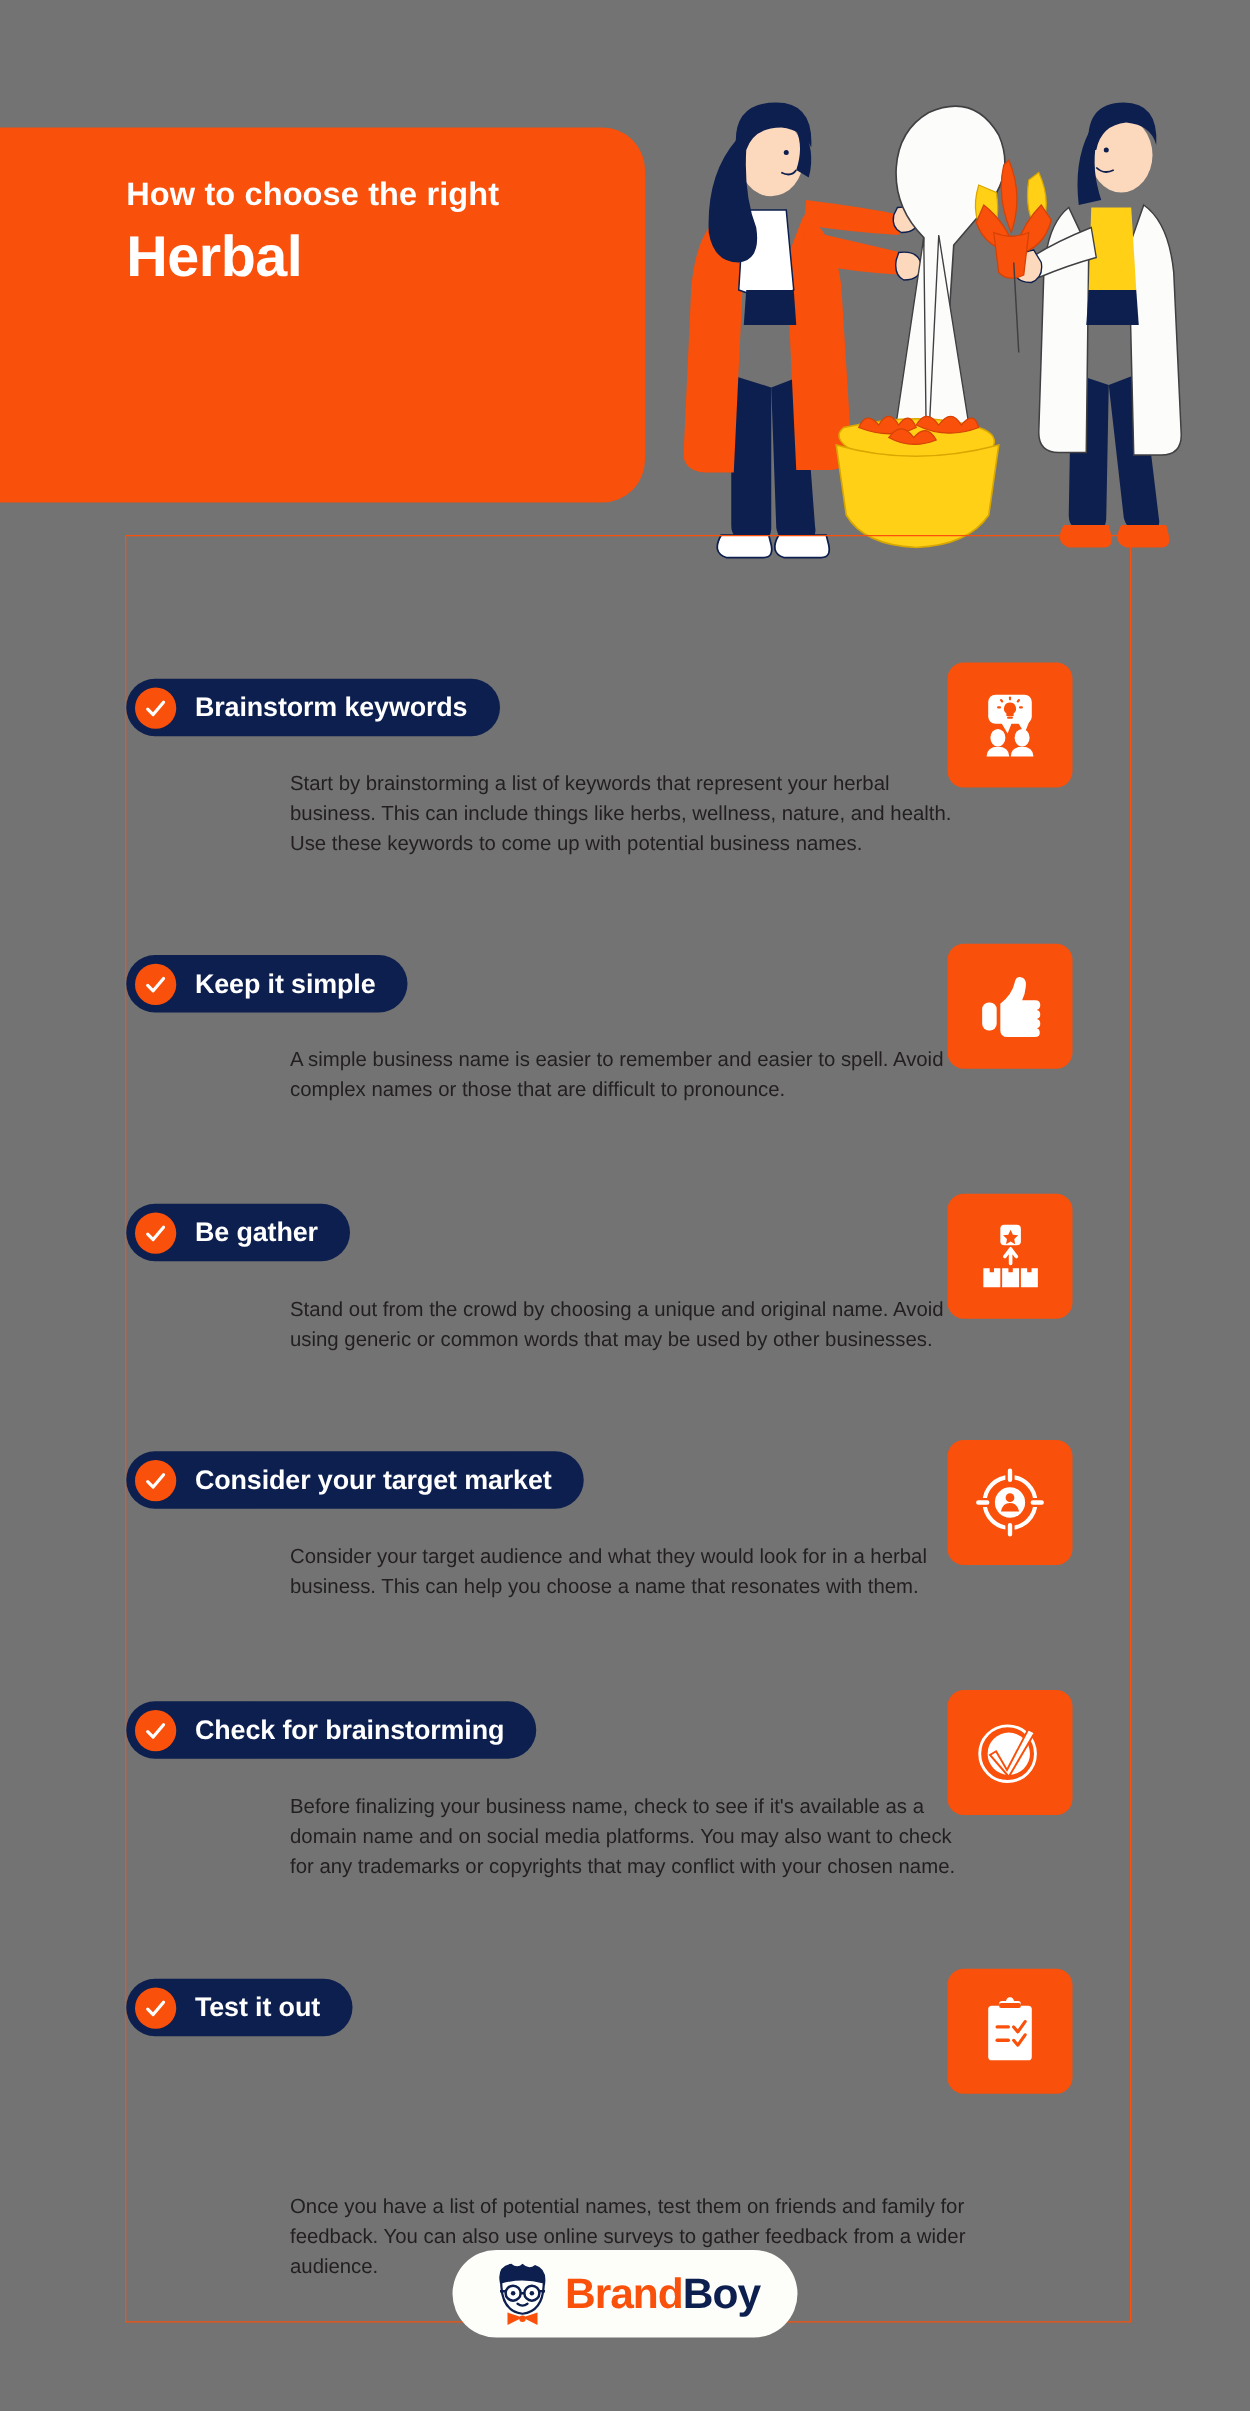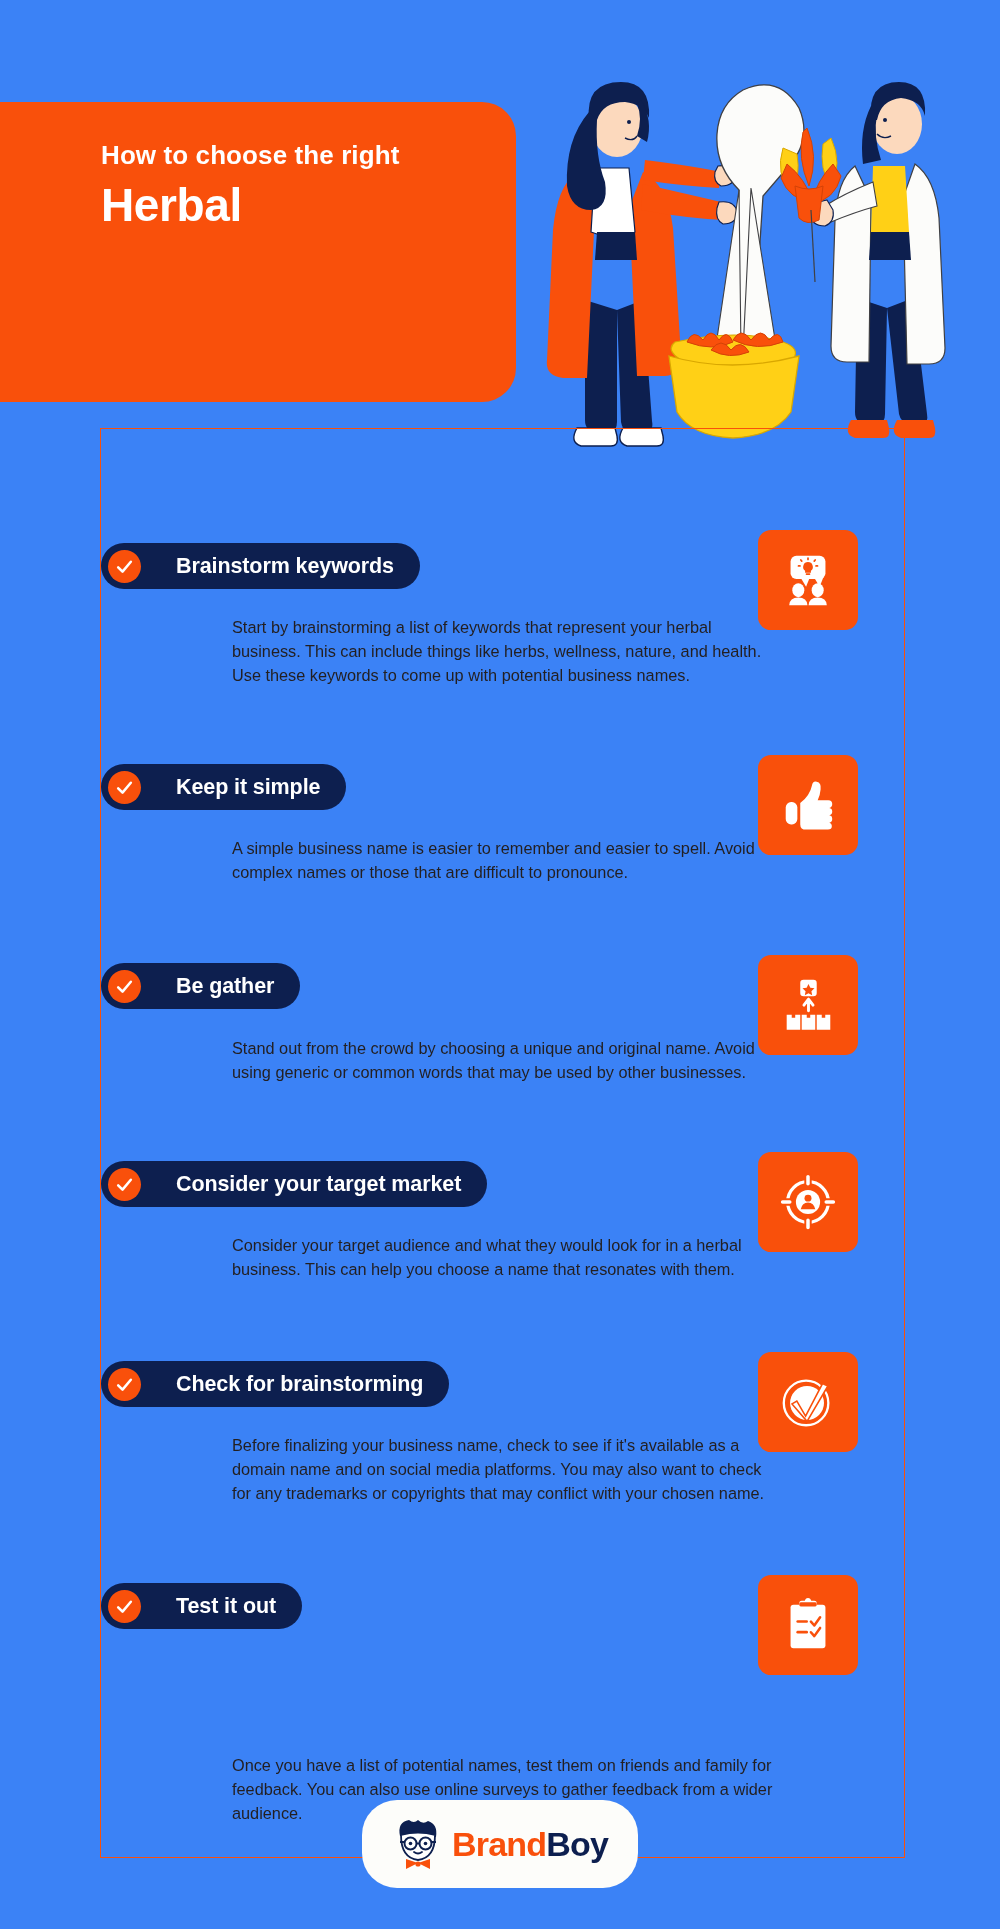--- a/index.html
+++ b/index.html
@@ -2,21 +2,21 @@
 <html><head>
 <meta charset="utf-8">
 <style>
   * { box-sizing: border-box; margin: 0; padding: 0; }
   html, body {
     width: 1000px; height: 1929px;
     background: #f2f2ec;
     font-family: "Liberation Sans", sans-serif;
     overflow: hidden;
   }
-  #page { position: relative; width: 1000px; height: 1929px; background: #3b82f6; }
+  #page { position: relative; width: 1000px; height: 1929px; background: #737373; }
 
   
   .header-band {
     position: absolute; left: 0; top: 102px;
     width: 516px; height: 300px;
     background: #f9500b;
     border-top-right-radius: 34px;
     border-bottom-right-radius: 34px;
   }
   .kicker {
@@ -53,40 +53,40 @@
   }
   .tick {
     width: 33px; height: 33px; border-radius: 50%;
     background: #f9500b; flex: 0 0 33px;
     display: flex; align-items: center; justify-content: center;
     margin-right: 15px;
   }
   .tick svg { width: 19px; height: 19px; display: block; }
   .badge-label {
     color: #ffffff; font-size: 21.5px; font-weight: bold;
-    white-space: nowrap; letter-spacing: -.1px; margin-left: 20px;
+    white-space: nowrap; letter-spacing: -.1px;
   }
   .body-text {
     position: absolute; left: 186px; width: 545px;
     font-size: 16.3px; line-height: 1.48; color: #231f20; margin-left: 46px;
   }
 
   
   .tile {
     position: absolute; left: 758px;
     width: 100px; height: 100px;
     background: #f9500b; border-radius: 13px;
     display: flex; align-items: center; justify-content: center;
   }
   .tile svg { width: 62px; height: 62px; display: block; }
 
   
   .logo-pill {
     position: absolute; left: 362px; top: 1800px;
-    width: 276px; height: 88px;
+    width: 276px; height: 70px;
     background: #fdfdfa; border-radius: 35px;
     display: flex; align-items: center; justify-content: center;
     gap: 8px;
   }
   .logo-mark { width: 52px; height: 56px; flex: 0 0 52px; }
   .logo-word { font-size: 34px; font-weight: bold; letter-spacing: -.8px; }
   .logo-brand { color: #f9500b; }
   .logo-boy { color: #0d1f4f; }
 </style>
 </head>

